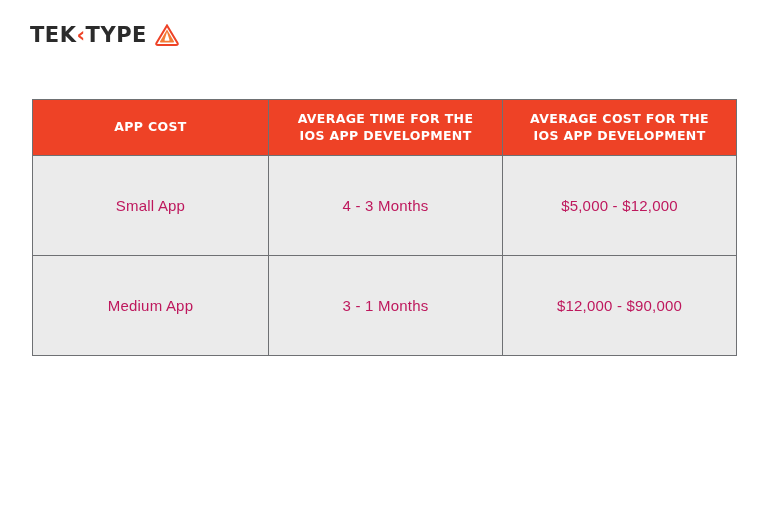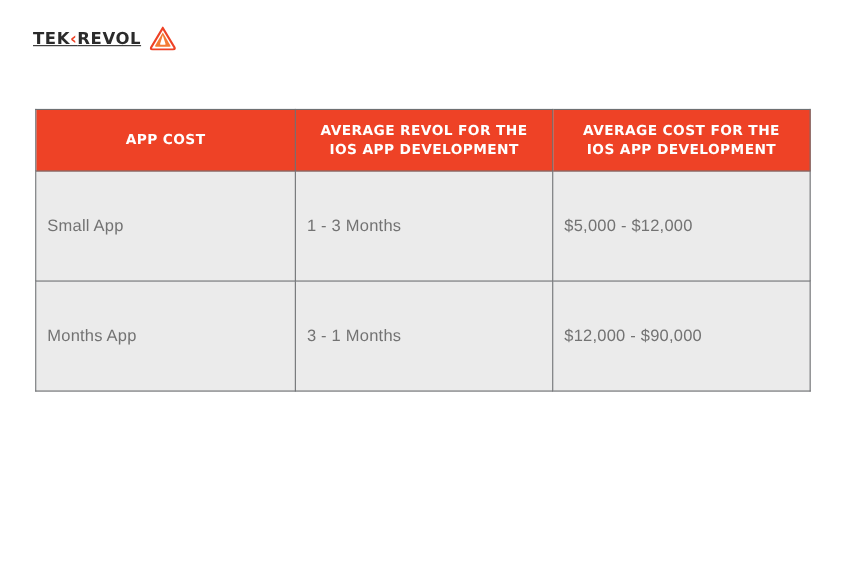--- a/index.html
+++ b/index.html
@@ -19,28 +19,27 @@
   .logo-bar {
     position: absolute;
     left: 30px;
     top: 20px;
     display: flex;
     align-items: center;
     height: 30px;
   }
   .logo-wordmark {
     font-family: "DejaVu Sans", sans-serif;
-    font-size: 15px;
+    font-size: 21px;
     font-weight: bold;
     letter-spacing: 0.5px;
     color: #2b2b2b;
     line-height: 1;
     display: flex;
     align-items: flex-start;
-    text-decoration: underline;
   }
   .logo-wordmark .accent {
     color: #EE4226;
   }
   .logo-mark {
     margin-left: 8px;
     width: 24px;
     height: 22px;
     display: block;
   }
@@ -69,72 +68,72 @@
     font-weight: bold;
     letter-spacing: 0.35px;
     line-height: 1.35;
     text-align: center;
     vertical-align: middle;
     padding: 4px 10px;
     box-sizing: border-box;
   }
   .pricing-table td {
     background: #ebebeb;
-    color: #737373;
+    color: #be185d;
     height: 100px;
     font-family: "Liberation Sans", sans-serif;
     font-size: 15px;
     font-weight: 400;
     letter-spacing: 0.2px;
-    text-align: left;
+    text-align: center;
     vertical-align: middle;
     padding: 4px 10px;
     box-sizing: border-box;
   }
   .col-type   { width: 236px; }
   .col-time   { width: 234px; }
   .col-cost   { width: 234px; }
 </style>
 </head>
 <body>
 
 <div class="logo-bar">
   <div class="logo-wordmark">
     <span>TEK</span>
       <span class="accent">‹</span>
-      <span>REVOL</span>
+      <span>TYPE</span>
   </div>
   <svg class="logo-mark" viewBox="0 0 48 44">
     <path d="M24 3 L45 38 Q47 42 42 42 L6 42 Q1 42 3 38 Z" fill="none" stroke="#EE4226" stroke-width="4"></path>
     <path d="M24 11 L38 35 Q39 37 36 37 L12 37 Q9 37 10 35 Z" fill="#F47B35"></path>
     <path d="M24 16 L29 32 Q29.5 33.5 27.5 33.5 L20.5 33.5 Q18.5 33.5 19 32 Z" fill="#ffffff"></path>
   </svg>
 </div>
 
 <table class="pricing-table">
   <thead>
     <tr>
       <th class="col-type">
         <span>APP COST</span>
       </th>
       <th class="col-time">
-        <span>AVERAGE REVOL FOR THE</span><br>
+        <span>AVERAGE TIME FOR THE</span><br>
         <span>IOS APP DEVELOPMENT</span>
       </th>
       <th class="col-cost">
         <span>AVERAGE COST FOR THE</span><br>
         <span>IOS APP DEVELOPMENT</span>
       </th>
     </tr>
   </thead>
   <tbody>
     <tr>
       <td class="col-type">Small App</td>
-      <td class="col-time">1 - 3 Months</td>
+      <td class="col-time">4 - 3 Months</td>
       <td class="col-cost">$5,000 - $12,000</td>
     </tr>
     <tr>
-      <td class="col-type">Months App</td>
+      <td class="col-type">Medium App</td>
       <td class="col-time">3 - 1 Months</td>
       <td class="col-cost">$12,000 - $90,000</td>
     </tr>
   </tbody>
 </table>
 
 </body></html>

